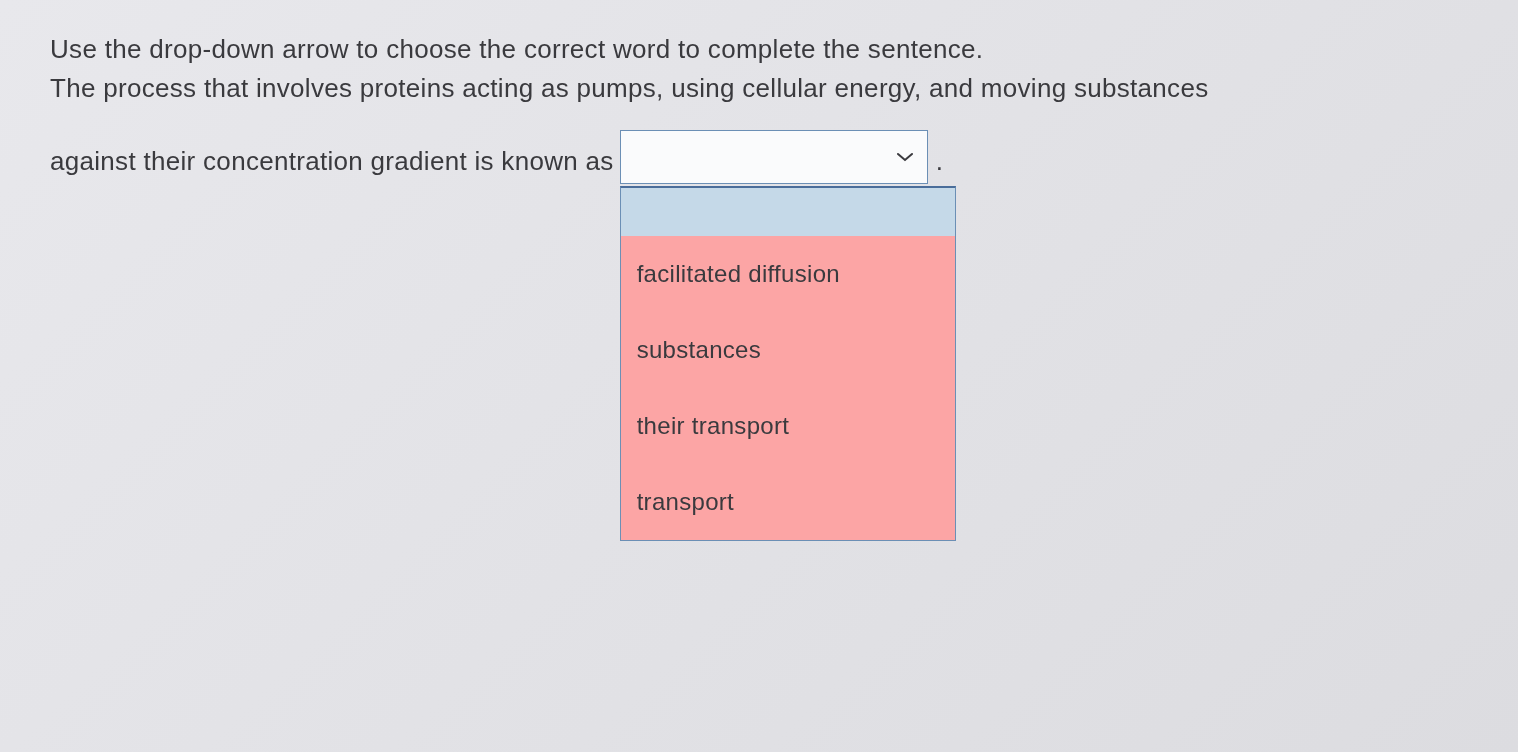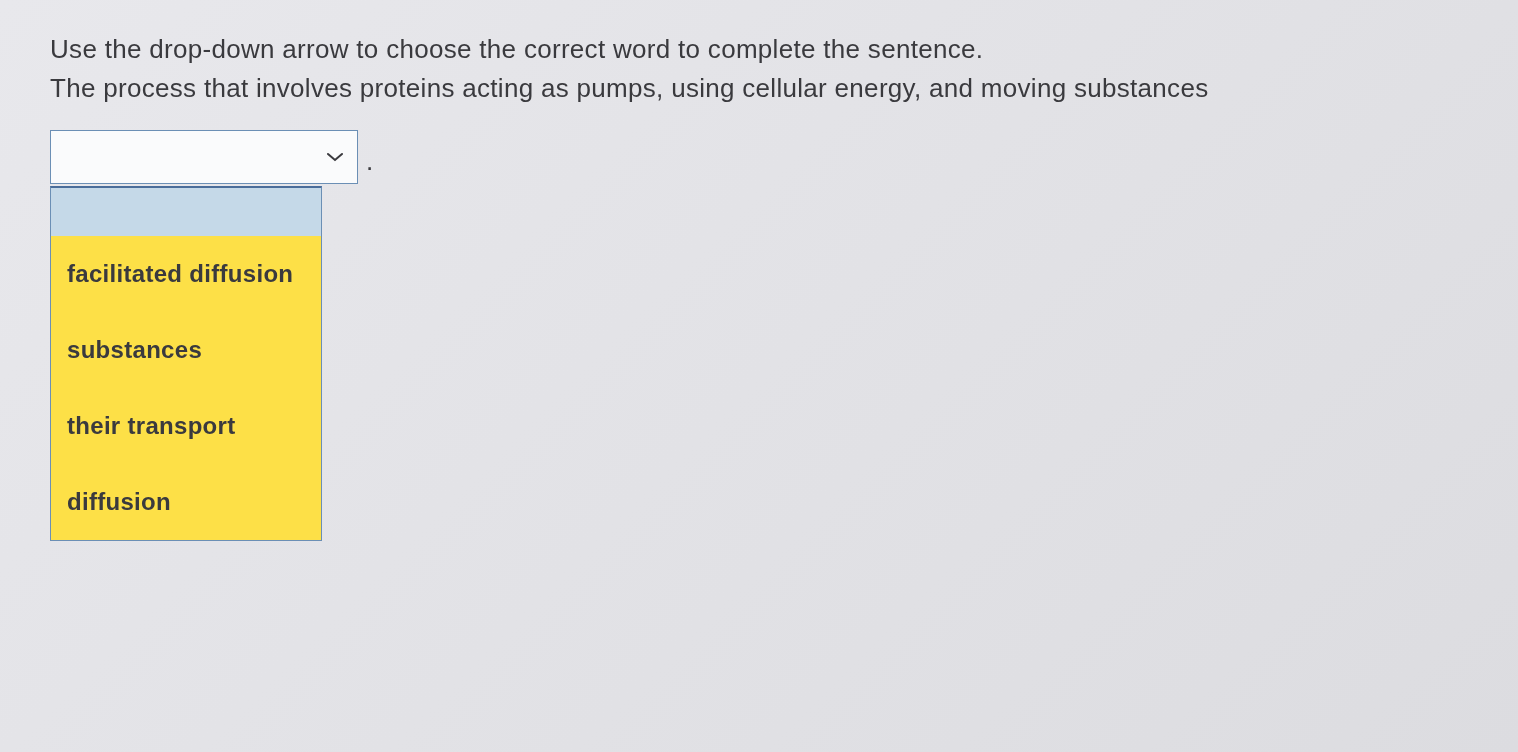--- a/index.html
+++ b/index.html
@@ -49,25 +49,24 @@
       cursor: pointer;
     }
     .chevron-icon {
       width: 16px;
       height: 10px;
     }
     .dropdown-list {
       position: absolute;
       top: 56px;
       left: 0;
-      width: 272px;
+      width: 336px;
       border: 1px solid #6b8fb5;
       border-top: 2px solid #4a6d9a;
-      background: #fde047;
-      font-weight: bold;
+      background: #fca5a5;
     }
     .dropdown-option {
       padding: 20px 16px;
       cursor: pointer;
       font-size: 24px;
       color: #3a3a3e;
     }
     .dropdown-option.highlighted {
       background: #c5d9e8;
       padding: 24px 16px;
@@ -78,32 +77,33 @@
     }
   </style>
 </head>
 <body>
 
 <div class="instruction">Use the drop-down arrow to choose the correct word to complete the sentence.</div>
 
 <div class="question-line1">The process that involves proteins acting as pumps, using cellular energy, and moving substances</div>
 
 <div class="question-line2">
+  <span class="question-text">against their concentration gradient is known as</span>
 
   <div class="dropdown-container">
     <div class="dropdown-trigger">
       <span></span>
       <svg class="chevron-icon" viewBox="0 0 16 10">
         <path d="M1 2 L8 8 L15 2" stroke="#3a3a3e" stroke-width="2" fill="none" stroke-linecap="round"></path>
       </svg>
     </div>
 
     <div class="dropdown-list">
       <div class="dropdown-option highlighted"></div>
       <div class="dropdown-option">facilitated diffusion</div>
       <div class="dropdown-option">substances</div>
       <div class="dropdown-option">their transport</div>
-      <div class="dropdown-option">diffusion</div>
+      <div class="dropdown-option">transport</div>
     </div>
   </div>
 
   <span class="period">.</span>
 </div>
 
 </body></html>

